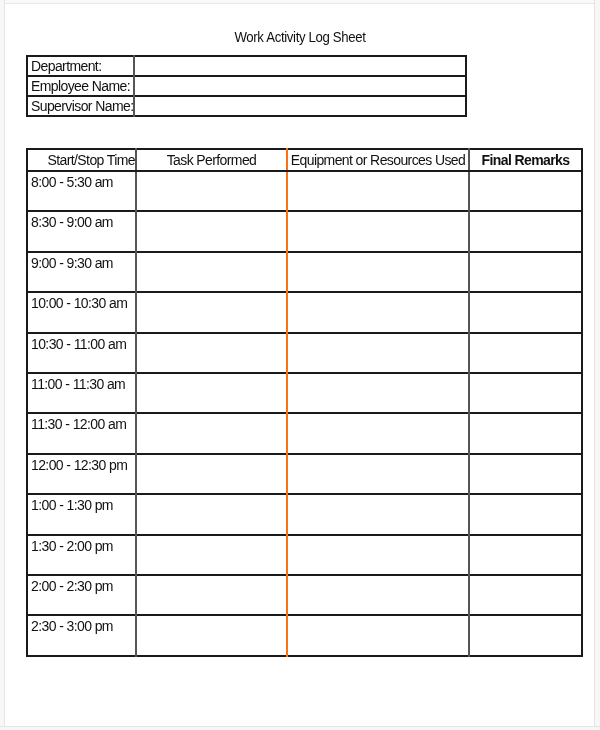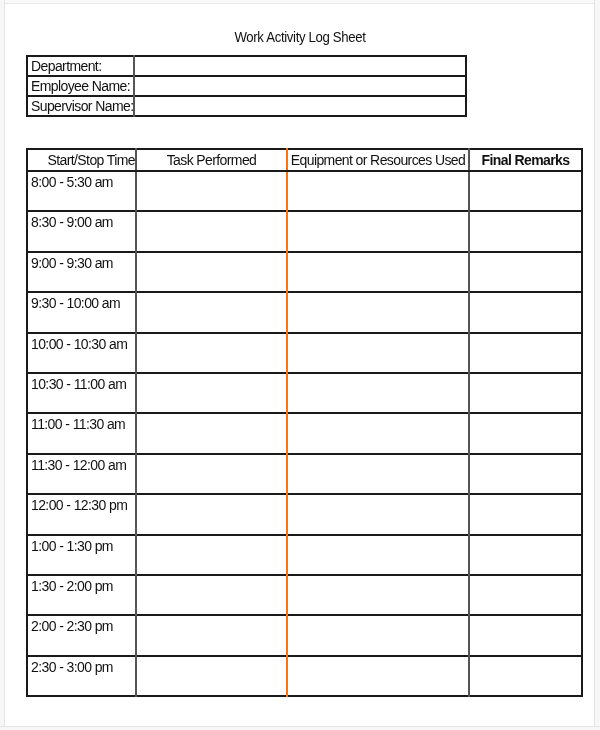--- a/index.html
+++ b/index.html
@@ -87,26 +87,20 @@
       <td class="c3"></td>
       <td class="c4"></td>
     </tr>
     <tr>
       <td class="c1">9:00 - 9:30 am</td>
       <td class="c2"></td>
       <td class="c3"></td>
       <td class="c4"></td>
     </tr>
     <tr>
-      <td class="c1">9:30 - 10:00 am</td>
-      <td class="c2"></td>
-      <td class="c3"></td>
-      <td class="c4"></td>
-    </tr>
-    <tr>
       <td class="c1">10:00 - 10:30 am</td>
       <td class="c2"></td>
       <td class="c3"></td>
       <td class="c4"></td>
     </tr>
     <tr>
       <td class="c1">10:30 - 11:00 am</td>
       <td class="c2"></td>
       <td class="c3"></td>
       <td class="c4"></td>

